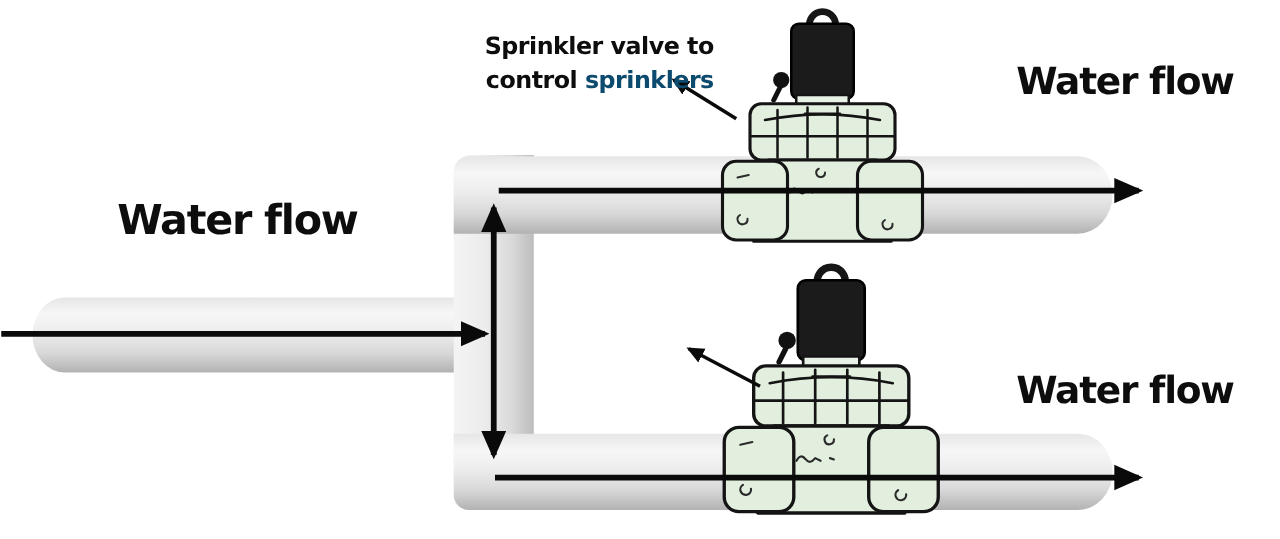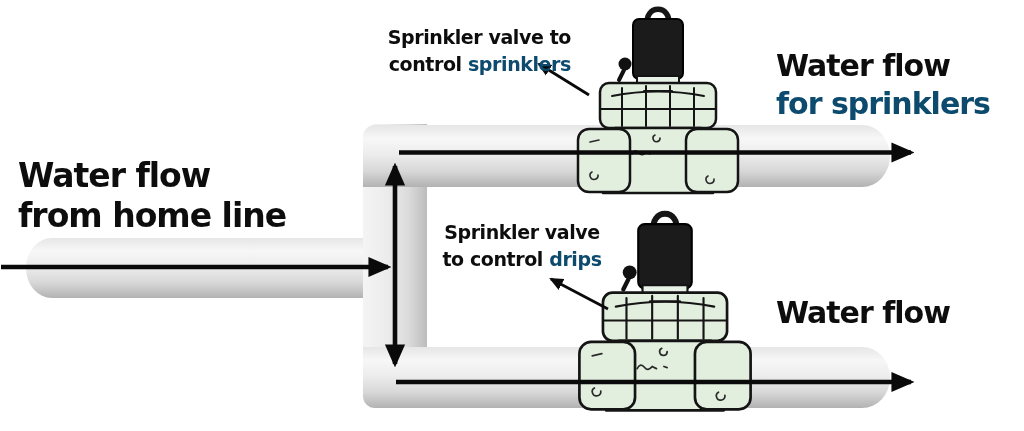--- a/index.html
+++ b/index.html
@@ -19,21 +19,21 @@
     border-top-left-radius:14px; border-bottom-left-radius:14px; }
   #pipe-top { left:363px; top:125px; width:527px; height:62px;
     border-top-left-radius:12px;
     border-top-right-radius:28px 31px; border-bottom-right-radius:28px 31px; }
   #pipe-bottom { left:363px; top:347px; width:527px; height:61px;
     border-bottom-left-radius:12px;
     border-top-right-radius:28px 30px; border-bottom-right-radius:28px 30px; }
   
   #art { position:absolute; left:0; top:0; width:1024px; height:431px; }
   
-  .lbl { position:absolute; color:#0d0d0d; }
+  .lbl { position:absolute; color:#0d0d0d; text-align:center; }
   .hl { color:#0c4a6e; }
   #home-label { left:18px; top:156px; width:344px; font-size:33px; line-height:40px; letter-spacing:-1px; }
   #top-right-label { left:776px; top:47px; width:248px; font-size:30px; line-height:38px; letter-spacing:-1px; }
   #bottom-right-label { left:776px; top:294px; width:248px; font-size:30px; line-height:38px; letter-spacing:-1px; }
   .annot { position:absolute; color:#0d0d0d; font-size:19px; line-height:27px; letter-spacing:-0.4px; }
   #top-annotation { left:331px; top:8px; width:240px; text-align:right;margin-top:16px; }
   #mid-annotation { left:422px; top:219px; width:200px; text-align:center; }
 </style>
 </head>
 <body>
@@ -96,35 +96,29 @@
     </g>
 
     <g stroke="#0a0a0a" stroke-width="2.8" fill="none">
       <path d="M589,95 L539,64" marker-end="url(#ah)"></path>
       <path d="M608,309 L551,279" marker-end="url(#ah)"></path>
     </g>
   </svg>
 
   <div class="lbl" id="home-label">
     <div>Water flow</div>
-    <div>from home line</div>
   </div>
 
   <div class="annot" id="top-annotation">
     <div>Sprinkler valve to</div>
     <div><span>control </span><span class="hl">sprinklers</span></div>
   </div>
 
-  <div class="annot" id="mid-annotation">
-    <div>Sprinkler valve</div>
-    <div><span>to control </span><span class="hl">drips</span></div>
-  </div>
 
   <div class="lbl" id="top-right-label">
     <div>Water flow</div>
-    <div class="hl">for sprinklers</div>
   </div>
 
   <div class="lbl" id="bottom-right-label">
     <div>Water flow</div>
   </div>
 
 </div>
 
 </body></html>

